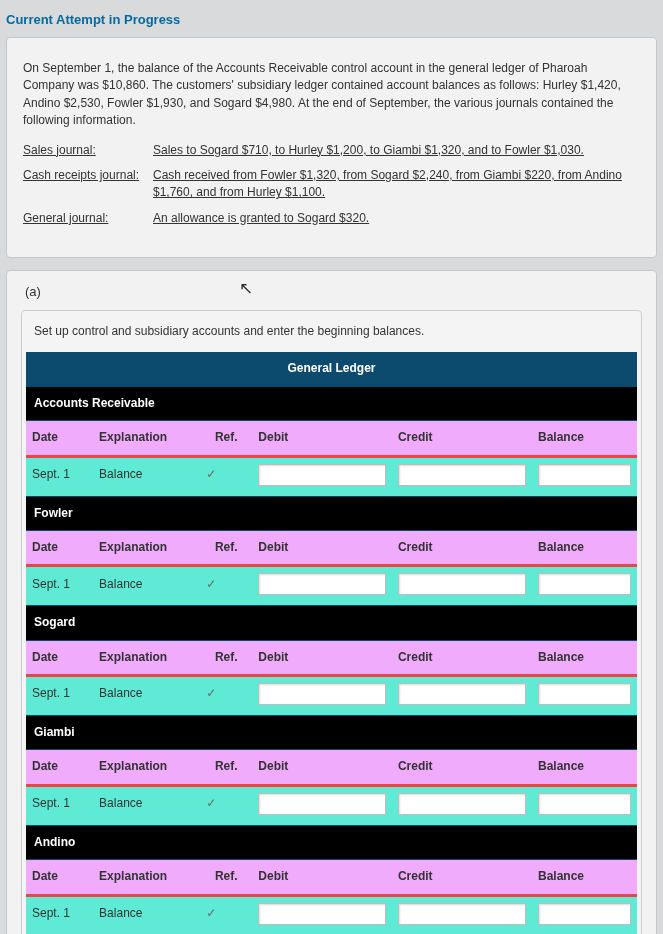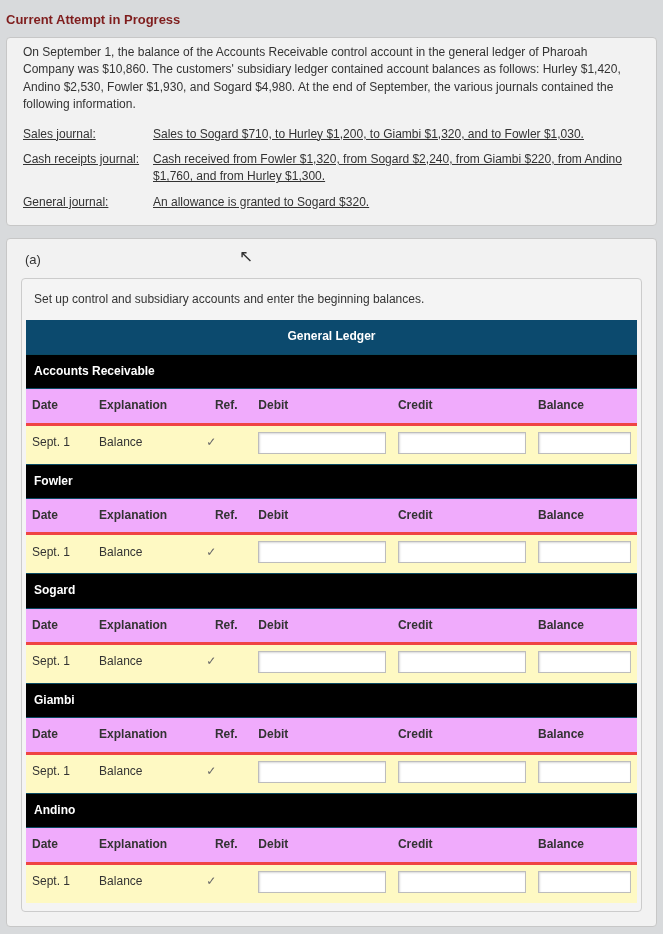--- a/index.html
+++ b/index.html
@@ -7,28 +7,28 @@
     background: #d8dadc;
     font-family: Arial, Helvetica, sans-serif;
     font-size: 12px;
     color: #222;
     width: 663px;
     padding: 6px 6px 10px 6px;
   }
   .heading {
     font-size: 13px;
     font-weight: bold;
-    color: #7f1d1d;
+    color: #0369a1;
     padding: 6px 0 10px 0;
   }
   .panel {
     background: #f2f2f2;
     border: 1px solid #c7c7c7;
     border-radius: 4px;
-    padding: 6px 16px;
+    padding: 22px 16px;
     margin-bottom: 12px;
     line-height: 1.45;
     color: #333;
   }
   .intro { margin-bottom: 12px; }
   .jrow { display: flex; margin-bottom: 8px; text-decoration: underline; }
   .jlabel { width: 130px; flex-shrink: 0; color: #333; }
   .jdesc { flex: 1; }
   .part-label { font-size: 13px; color: #333; padding: 0 0 8px 4px; position:relative;}
   .cursor { position:absolute; left:218px; top:-6px; font-size:17px; }
@@ -51,21 +51,21 @@
     border-top: 1px solid #0a4a63;
     border-bottom: 1px solid #0a4a63;
   }
   .colhead td, .colhead th {
     background: #f0abfc;
     font-weight: bold;
     padding: 8px 6px;
     border-bottom: 3px solid #ef4444;
   }
   .datarow td {
-    background: #fef9c3;
+    background: #5eead4;
     padding: 6px 6px 10px 6px;
     vertical-align: middle;
   }
   .check { color:#6a6a6a; }
   input.box {
     width: 100%;
     height: 22px;
     border: 1px solid #bdbdbd;
     background: #fff;
     box-shadow: inset 1px 1px 2px rgba(0,0,0,0.15);
@@ -86,21 +86,21 @@
 
 <div class="panel">
   <div class="intro">On September 1, the balance of the Accounts Receivable control account in the general ledger of Pharoah Company was $10,860. The customers' subsidiary ledger contained account balances as follows: Hurley $1,420, Andino $2,530, Fowler $1,930, and Sogard $4,980. At the end of September, the various journals contained the following information.</div>
 
   <div class="jrow">
     <div class="jlabel">Sales journal:</div>
     <div class="jdesc">Sales to Sogard $710, to Hurley $1,200, to Giambi $1,320, and to Fowler $1,030.</div>
   </div>
   <div class="jrow">
     <div class="jlabel">Cash receipts journal:</div>
-    <div class="jdesc">Cash received from Fowler $1,320, from Sogard $2,240, from Giambi $220, from Andino $1,760, and from Hurley $1,300.</div>
+    <div class="jdesc">Cash received from Fowler $1,320, from Sogard $2,240, from Giambi $220, from Andino $1,760, and from Hurley $1,100.</div>
   </div>
   <div class="jrow">
     <div class="jlabel">General journal:</div>
     <div class="jdesc">An allowance is granted to Sogard $320.</div>
   </div>
 </div>
 
 <div class="panel" style="padding:12px 14px 14px 14px;">
   <div class="part-label">
     <span>(a)</span>

